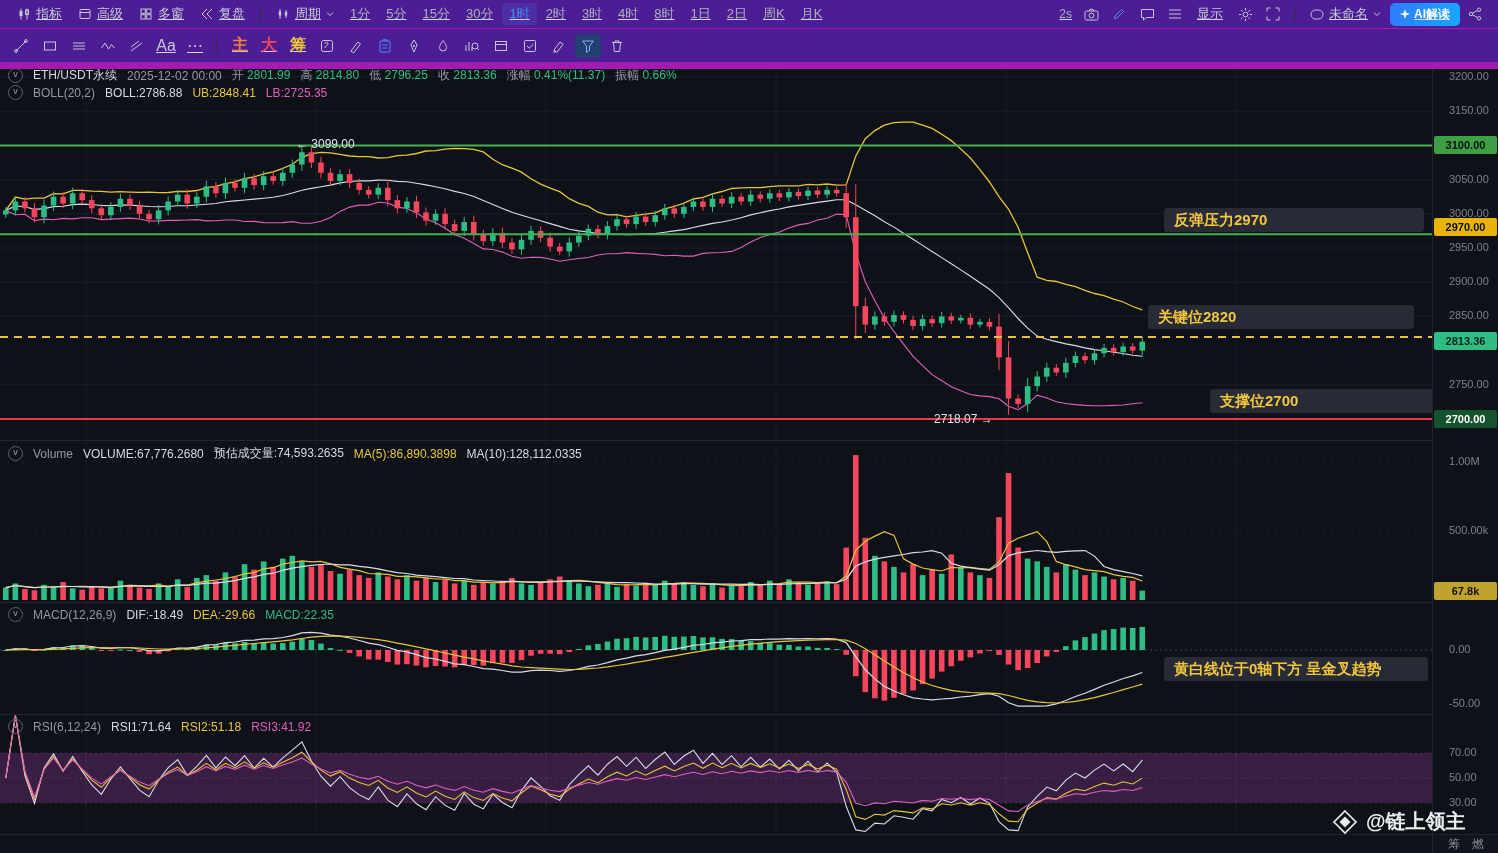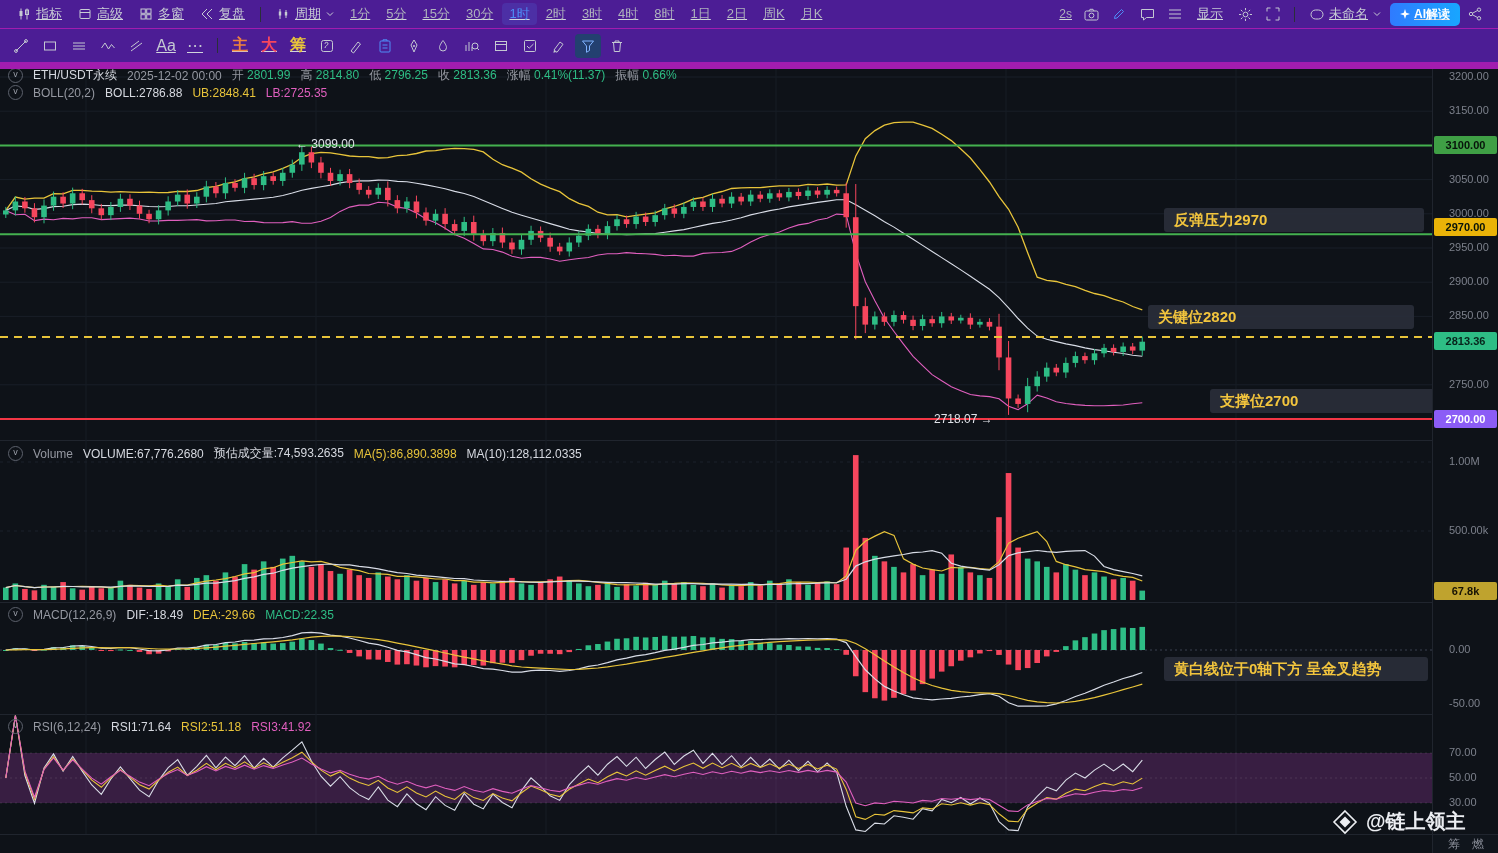--- a/index.html
+++ b/index.html
@@ -886,21 +886,21 @@
       <div class="tick" style="top: 42.2px;">3150.00</div>
       <div class="tick" style="top: 76.4px;">3100.00</div>
       <div class="tick" style="top: 110.6px;">3050.00</div>
       <div class="tick" style="top: 144.8px;">3000.00</div>
       <div class="tick" style="top: 179px;">2950.00</div>
       <div class="tick" style="top: 213.2px;">2900.00</div>
       <div class="tick" style="top: 247.4px;">2850.00</div>
       <div class="tick" style="top: 315.8px;">2750.00</div>
       <div class="badge" style="top: 74.4px; background: rgb(63, 159, 69); color: rgb(7, 19, 10);">3100.00</div>
       <div class="badge" style="top: 156px; background: #eab308; color: rgb(7, 19, 10);">2970.00</div>
-      <div class="badge" style="top: 348px; background: #8b5cf6; color: rgb(255, 255, 255);">2700.00</div>
+      <div class="badge" style="top: 348px; background: #14532d; color: rgb(255, 255, 255);">2700.00</div>
       <div class="badge" style="top: 270.462px; background: rgb(46, 189, 133); color: rgb(7, 36, 27);">2813.36</div>
       <div class="tick" style="top: 393px;">1.00M</div>
       <div class="tick" style="top: 462px;">500.00k</div>
       <div class="badge" style="top: 519.616px; background: rgb(191, 163, 46); color: rgb(23, 19, 4);">67.8k</div>
       <div class="tick" style="top: 581px;">0.00</div>
       <div class="tick" style="top: 635px;">-50.00</div>
       <div class="tick" style="top: 684px;">70.00</div>
       <div class="tick" style="top: 709px;">50.00</div>
       <div class="tick" style="top: 734px;">30.00</div>
     </div>

